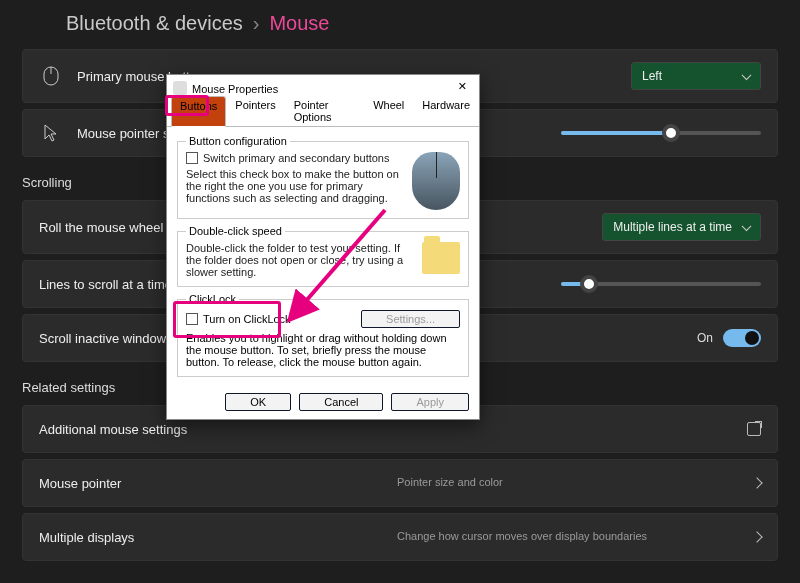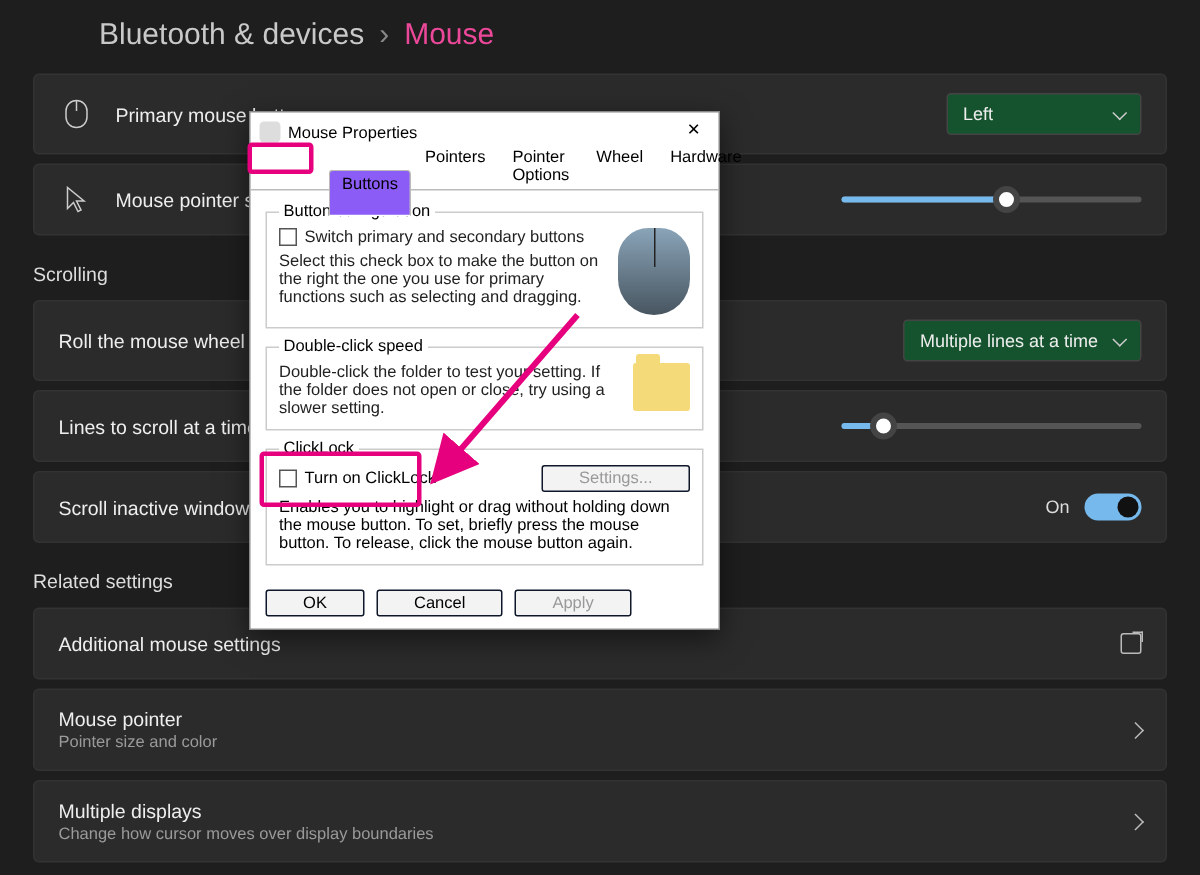--- a/index.html
+++ b/index.html
@@ -8,21 +8,21 @@
   .breadcrumb { display: flex; align-items: center; gap: 10px; padding: 12px 22px 14px; font-size: 20px; margin-left: 44px; }
   .breadcrumb .parent { color: #c9c9c9; font-weight: 400; }
   .breadcrumb .chevron { color: #888; }
   .breadcrumb .current { color: #ec4899; font-weight: 500; }
 
   .main { padding: 0 22px; }
   .row { background: #2b2b2b; border: 1px solid #333; border-radius: 4px; display: flex; align-items: center; padding: 12px 16px; margin-bottom: 6px; min-height: 48px; }
   .row .icon-slot { width: 24px; display: flex; justify-content: center; margin-right: 14px; color: #ddd; }
   .row .label { font-size: 13px; color: #eee; flex: 1; }
   .row .sub { font-size: 11px; color: #9a9a9a; flex: 1; }
-  .row .stack { flex: 1; display: flex; flex-direction: column; gap: 2px; }
+  .row .stack { flex: 1; display: flex; flex-direction: row; gap: 2px; }
 
   .select { background: #14532d; border: 1px solid #444; border-radius: 3px; padding: 6px 28px 6px 10px; font-size: 12px; color: #eee; position: relative; min-width: 130px; }
   .select::after { content: ""; position: absolute; right: 10px; top: 50%; width: 6px; height: 6px; border-right: 1px solid #ccc; border-bottom: 1px solid #ccc; transform: translateY(-60%) rotate(45deg); }
 
   .slider { position: relative; width: 200px; height: 4px; background: #555; border-radius: 2px; }
   .slider .fill { position: absolute; left: 0; top: 0; bottom: 0; background: #76b9ed; border-radius: 2px; }
   .slider .knob { position: absolute; top: 50%; width: 18px; height: 18px; background: #fff; border: 4px solid #444; border-radius: 50%; transform: translate(-50%, -50%); }
 
   .section-title { font-size: 13px; color: #ddd; margin: 18px 0 10px 0; }
 
@@ -35,40 +35,40 @@
   .chevron-right { width: 8px; height: 8px; border-right: 1px solid #bbb; border-bottom: 1px solid #bbb; transform: rotate(-45deg); }
 
   
   .dialog { position: absolute; left: 166px; top: 74px; width: 314px; height: 346px; background: #fff; color: #000; border: 1px solid #888; box-shadow: 0 6px 18px rgba(0,0,0,.5); font-size: 11px; }
   .dlg-titlebar { display: flex; align-items: flex-end; padding: 3px 4px 0 6px; }
   .dlg-titlebar .tiny-icon { width: 14px; height: 14px; background: #ddd; border-radius: 3px; margin-right: 5px; }
   .dlg-titlebar .title { font-size: 11px; }
   .dlg-titlebar .close { margin-left: auto; padding: 2px 8px; cursor: pointer; }
   .dlg-tabs { display: flex; border-bottom: 1px solid #bbb; padding-left: 4px; }
   .dlg-tabs .tab { padding: 3px 8px 2px; font-size: 11px; border: 1px solid transparent; cursor: pointer; }
-  .dlg-tabs .tab.active { border: 1px solid #bbb; border-bottom: 1px solid #fff; border-radius: 3px 3px 0 0; background: #8b5cf6; position: relative; top: 18px; margin-left: 48px; }
+  .dlg-tabs .tab.active { border: 1px solid #bbb; border-bottom: 1px solid #fff; border-radius: 3px 3px 0 0; background: #c2410c; position: relative; top: 1px; }
   .dlg-body { padding: 8px 10px; }
   fieldset { border: 1px solid #ccc; padding: 5px 8px 8px; margin-bottom: 6px; }
   legend { font-size: 11px; padding: 0 3px; }
   .fl { display: flex; gap: 8px; }
   .fl .txt { flex: 1; color: #222; }
   .mouse-illus { width: 48px; height: 58px; background: linear-gradient(#8aa4b8, #475560); border-radius: 22px 22px 26px 26px; position: relative; }
   .mouse-illus::before { content: ""; position: absolute; top: 0; left: 50%; width: 1px; height: 26px; background: #222; }
   .speed-row { display: flex; align-items: center; gap: 6px; margin-top: 6px; }
   .tracker { flex: 1; height: 16px; position: relative; }
   .tracker .line { position: absolute; left: 0; right: 0; top: 50%; height: 2px; background: #999; }
   .tracker .tick { position: absolute; width: 1px; height: 10px; background: #999; top: 3px; }
   .tracker .knob-blue { position: absolute; top: -2px; width: 10px; height: 20px; background: #1e90ff; border-radius: 2px; }
   .folder { width: 38px; height: 32px; background: #f5da7a; border-radius: 2px; position: relative; margin-left: 8px; }
   .folder::before { content: ""; position: absolute; top: -6px; left: 2px; width: 16px; height: 6px; background: #f5da7a; border-radius: 2px 2px 0 0; }
   .dlg-check { display: flex; align-items: center; gap: 5px; }
   .dlg-check .box { width: 12px; height: 12px; border: 1px solid #555; background: #fff; }
   .btn-sm { border: 1px solid #0f172a; background: #f3f3f3; padding: 2px 24px; font-size: 11px; cursor: pointer; border-radius: 2px; }
   .btn-sm.disabled { color: #999; cursor: default; }
-  .dlg-footer { position: absolute; bottom: 8px; right: 10px; left: 10px; display: flex; gap: 8px; }
+  .dlg-footer { position: absolute; bottom: 8px; right: 10px; left: 10px; display: flex; gap: 8px; justify-content: flex-end; }
   .dlg-footer .btn-sm { min-width: 66px; text-align: center; }
 
   
   .hl { position: absolute; border: 3px solid #e6007e; border-radius: 3px; pointer-events: none; }
   .arrow { position: absolute; pointer-events: none; }
 </style>
 </head>
 <body>
 
 <div class="breadcrumb">

